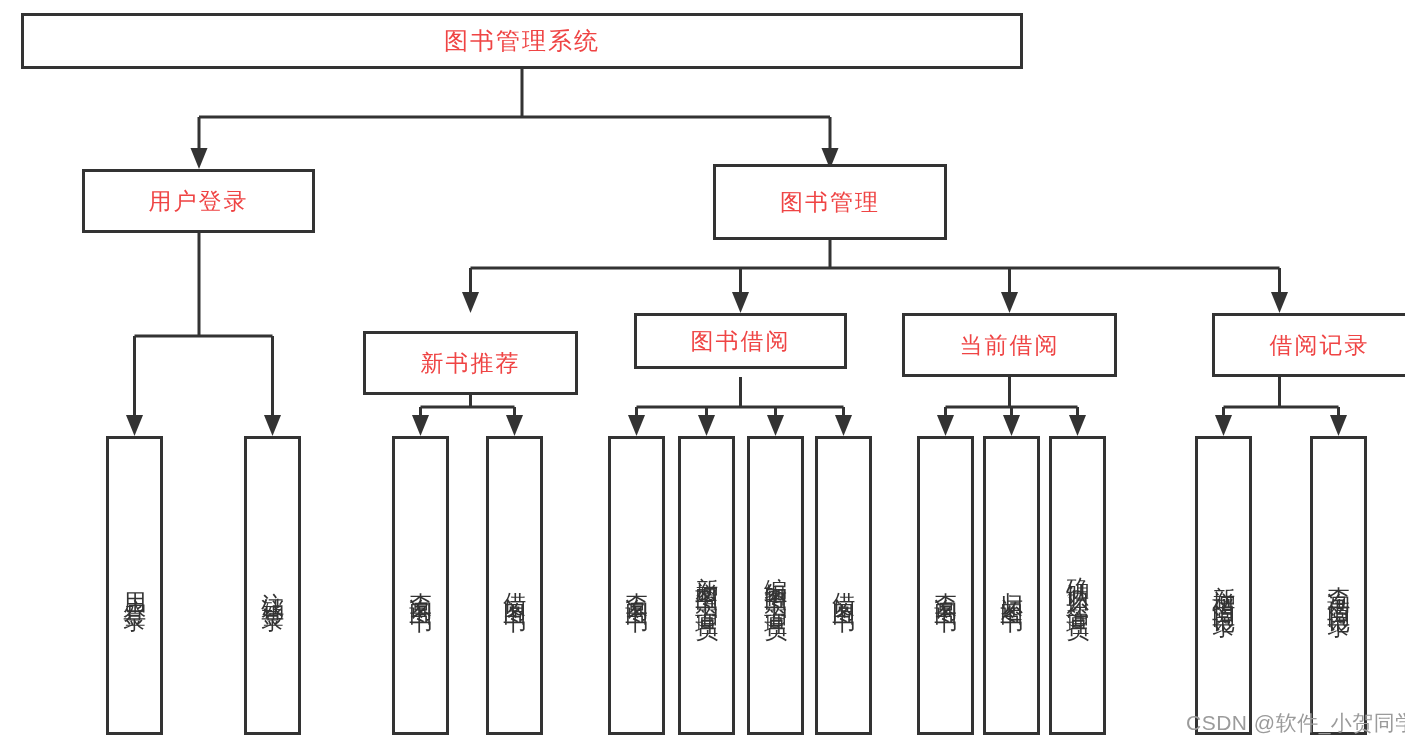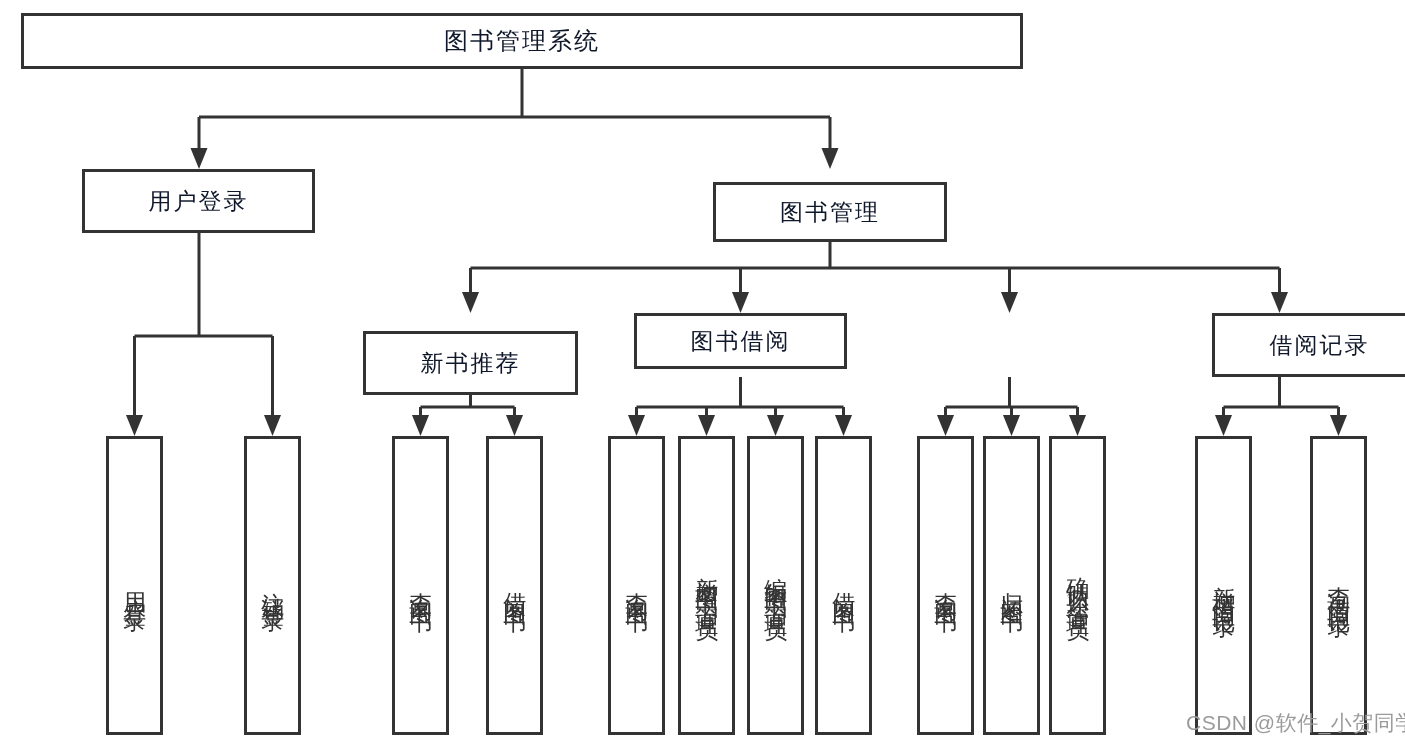--- a/index.html
+++ b/index.html
@@ -26,21 +26,21 @@
     box-sizing: border-box;
     border: 3px solid #333333;
     background: #ffffff;
     display: flex;
     align-items: center;
     justify-content: center;
     z-index: 1;
   }
   .hlabel {
     font-size: 23px;
-    color: #0f172a;
+    color: #ef4444;
     letter-spacing: 2px;
     white-space: nowrap;
   }
   .root-label {
     font-size: 24px;
   }
   .vtext {
     writing-mode: vertical-rl;
     text-orientation: mixed;
     font-size: 23px;
@@ -94,29 +94,32 @@
     <polygon fill="#333333" points="1330,415 1347,415 1338.5,436"></polygon>
   </svg>
 
   <div class="box" style="left:21px;top:13px;width:1002px;height:56px">
     <span class="hlabel root-label">图书管理系统</span>
   </div>
 
   <div class="box" style="left:82px;top:169px;width:233px;height:64px">
     <span class="hlabel">用户登录</span>
   </div>
-  <div class="box" style="left:713px;top:182px;width:234px;height:60px">
+  <div class="box" style="left:713px;top:164px;width:234px;height:76px">
     <span class="hlabel">图书管理</span>
   </div>
 
   <div class="box" style="left:363px;top:331px;width:215px;height:64px">
     <span class="hlabel">新书推荐</span>
   </div>
   <div class="box" style="left:634px;top:313px;width:213px;height:56px">
     <span class="hlabel">图书借阅</span>
+  </div>
+  <div class="box" style="left:902px;top:313px;width:215px;height:64px">
+    <span class="hlabel">当前借阅</span>
   </div>
   <div class="box" style="left:1212px;top:313px;width:215px;height:64px">
     <span class="hlabel">借阅记录</span>
   </div>
 
   <div class="box" style="left:106px;top:436px;width:57px;height:299px">
     <span class="vtext">用户登录</span>
   </div>
   <div class="box" style="left:244px;top:436px;width:57px;height:299px">
     <span class="vtext">注销登录</span>

